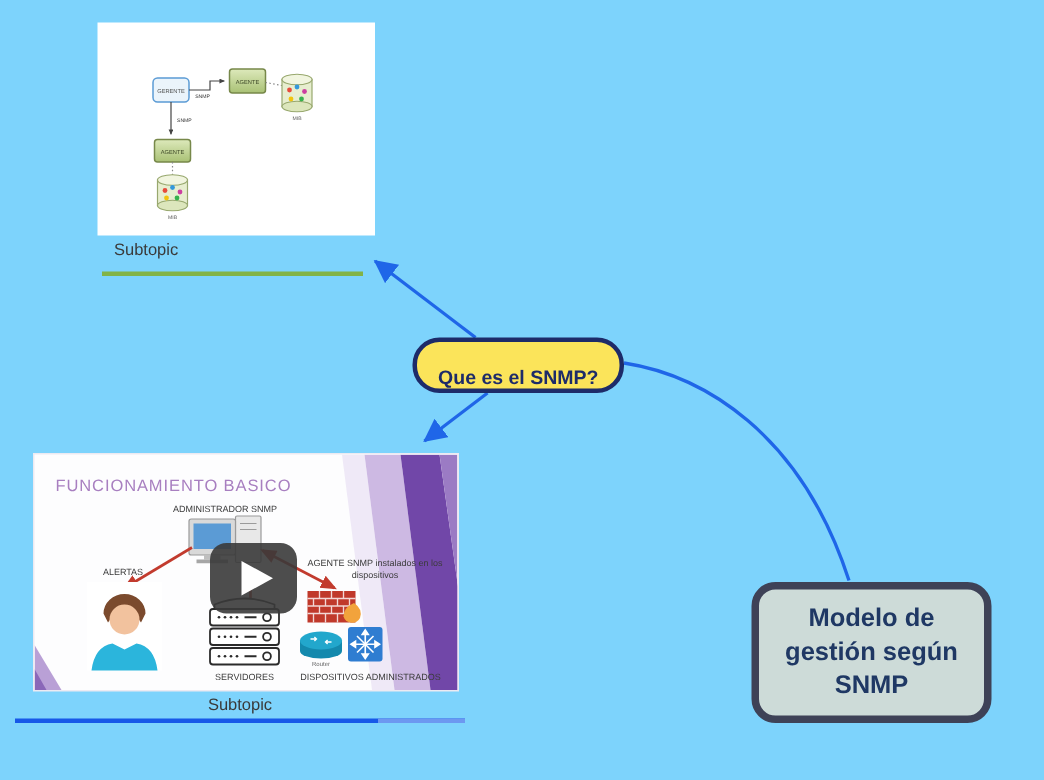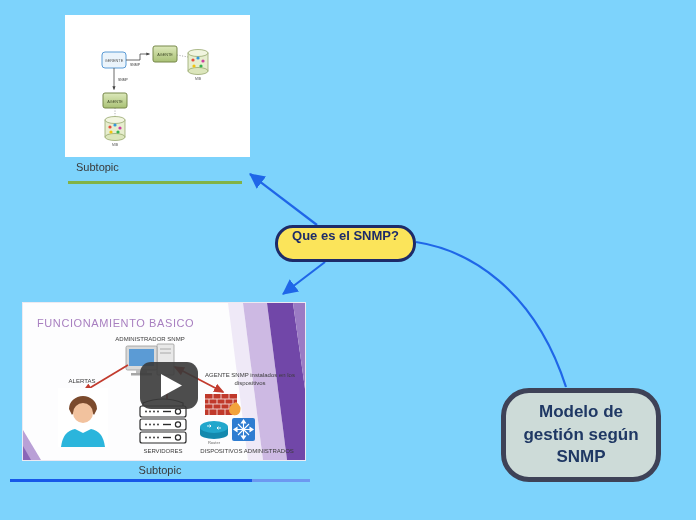--- a/index.html
+++ b/index.html
@@ -7,27 +7,27 @@
   #canvas {
     position:relative; width:696px; height:520px; background:#7dd3fc;
     font-family:Liberation Sans, sans-serif; overflow:hidden;
   }
   #connectors { position:absolute; left:0; top:0; width:696px; height:520px; pointer-events:none; }
 
   
   #central-topic {
     position:absolute; left:275px; top:225px; width:141px; height:37px;
     background:#FBE45A; border:3px solid #1D2B69; border-radius:18px;
-    display:flex; align-items:flex-start; justify-content:center;
+    display:flex; align-items:flex-end; justify-content:center;
     font-size:13px; font-weight:bold; color:#1D2B69; cursor:pointer;
   }
   
   #right-topic {
     position:absolute; left:501px; top:388px; width:160px; height:94px;
-    background:#CDDBD8; border:5px solid #3E4257; border-radius:28px;
+    background:#CDDBD8; border:5px solid #3E4257; border-radius:16px;
     display:flex; align-items:center; justify-content:center; text-align:center;
     font-size:17px; font-weight:bold; color:#1F3864; line-height:1.32;
     padding:0 14px; cursor:pointer;
   }
   
   #top-subtopic { position:absolute; left:65px; top:15px; width:185px; }
   #diagram-image { position:relative; width:185px; height:142px; background:#fff; cursor:pointer; }
   #top-subtopic .subtopic-label {
     position:absolute; left:11px; top:146px; font-size:11px; color:#3A3A3A; cursor:pointer;
   }

